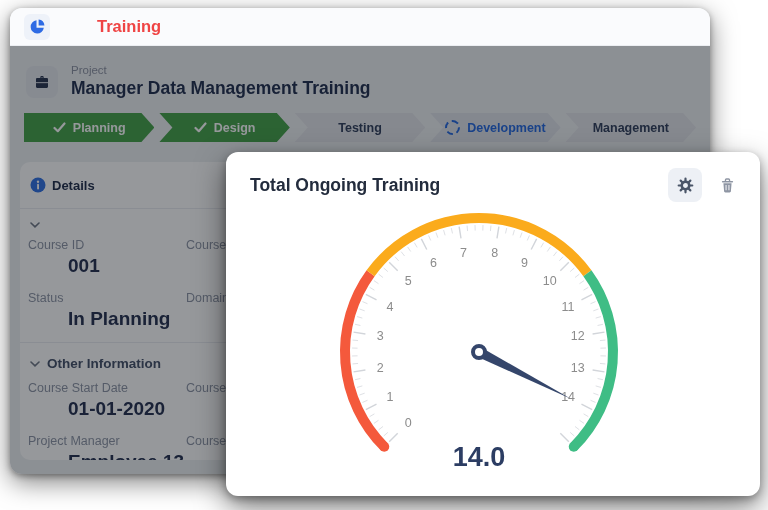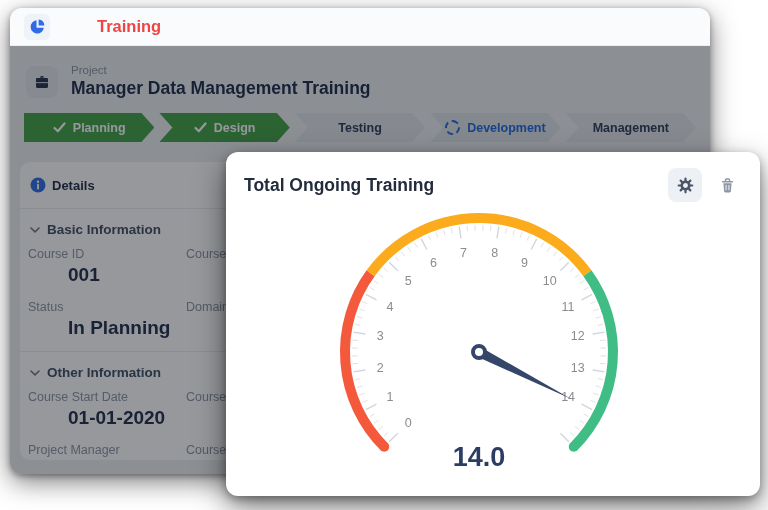--- a/index.html
+++ b/index.html
@@ -43,21 +43,21 @@
   .section-head{display:flex;align-items:center;gap:7px;margin:13px 10px 2px 10px;}
   .section-title{font-size:13.5px;font-weight:bold;color:#404d66;}
   .fields{display:grid;grid-template-columns:158px 1fr;row-gap:14px;margin:10px 0 12px 8px;}
   .field .lbl{font-size:12.5px;color:#8b93a4;margin-bottom:3px;}
   .field .val{font-size:19px;font-weight:bold;color:#222e4e;margin-left:40px;}
   .divider{height:1px;background:#e9ebf0;margin:2px 0 0 0;}
 
   
   .modal{position:absolute;left:226px;top:152px;width:534px;height:344px;background:#fff;border-radius:12px;
          box-shadow:0 12px 30px rgba(0,0,0,.5),0 3px 8px rgba(0,0,0,.3);z-index:10;}
-  .m-header{display:flex;align-items:center;padding:16px 16px 0 18px;}
+  .m-header{display:flex;align-items:center;padding:16px 16px 0 24px;}
   .m-title{flex:1;font-size:17.5px;font-weight:bold;color:#232c3d;}
   .icon-btn{width:34px;height:34px;border-radius:8px;display:flex;align-items:center;justify-content:center;border:none;background:transparent;cursor:pointer;padding:0;}
   .icon-btn.tile{background:#edf0f5;margin-right:8px;}
   #gauge{display:block;margin-top:6px;}
 </style>
 </head>
 <body>
 <div class="stage-canvas">
 
   <div class="window">
@@ -119,21 +119,20 @@
             <circle cx="8" cy="4.7" r="1.2" fill="#fff"></circle>
             <rect x="7.1" y="6.8" width="1.9" height="5.6" rx="0.9" fill="#fff"></rect>
           </svg>
           <span class="d-title">Details</span>
         </div>
 
         <div class="section-head">
           <svg width="10" height="6" viewBox="0 0 10 6">
               <polyline points="1,1 5,4.8 9,1" fill="none" stroke="#6e7685" stroke-width="1.6" stroke-linecap="round"></polyline>
             </svg>
-          <span class="section-title">Basic Information</span>
         </div>
         <div class="fields">
           <div class="field">
             <div class="lbl">Course ID</div>
             <div class="val">001</div>
           </div>
           <div class="field">
             <div class="lbl">Course</div>
             <div class="val">CRM Sc</div>
           </div>

